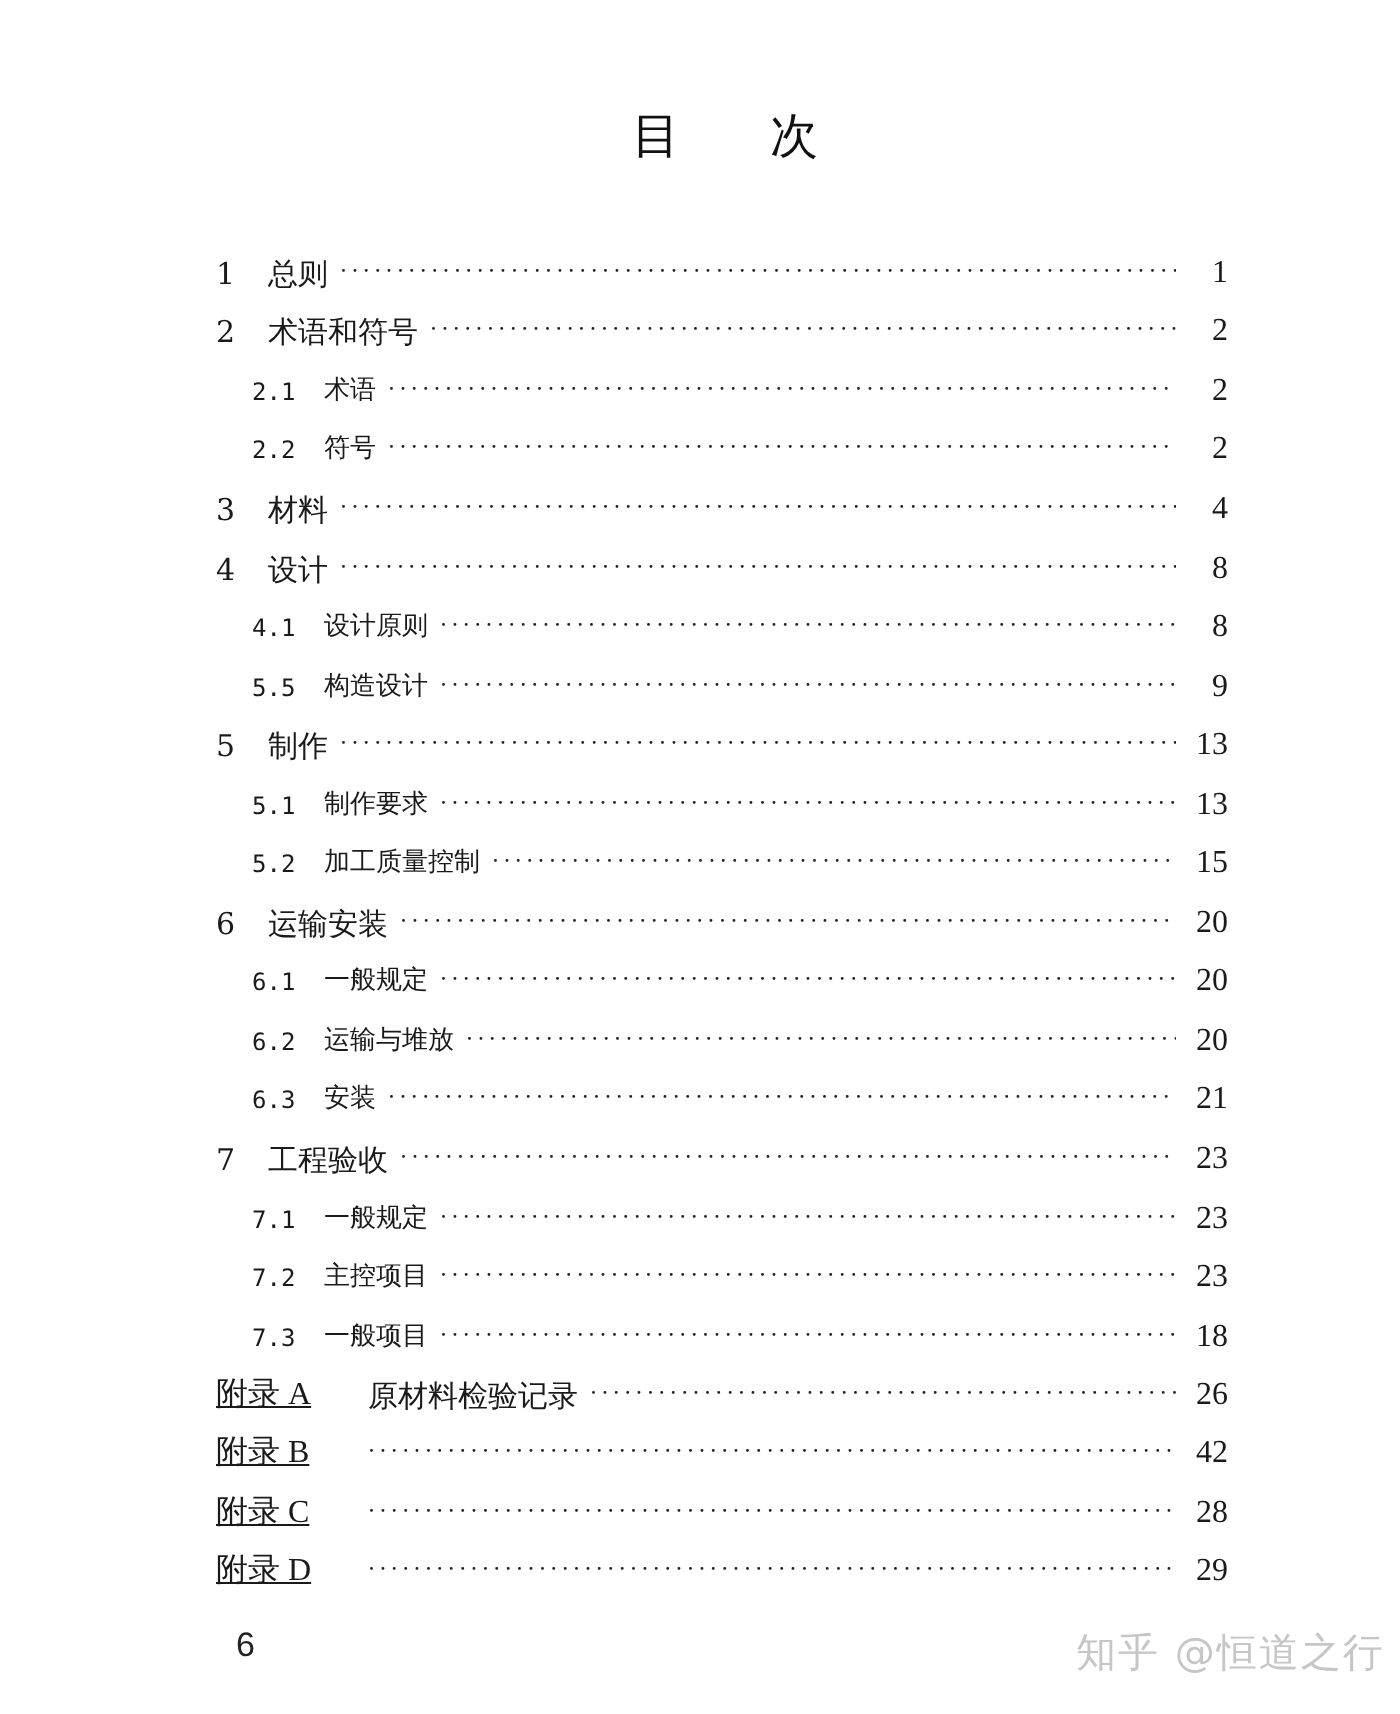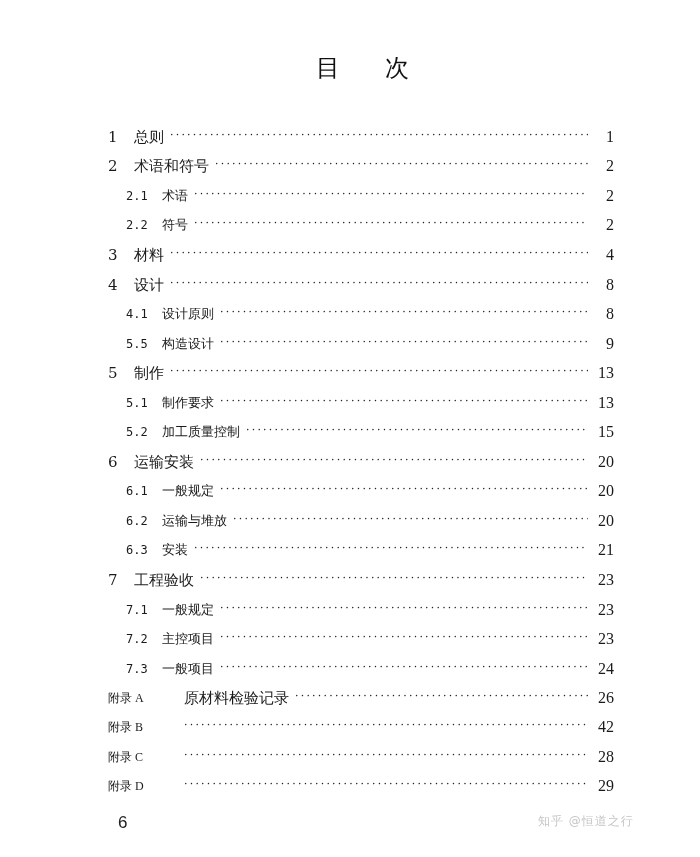--- a/index.html
+++ b/index.html
@@ -15,36 +15,36 @@
     .title span.c2 { position: absolute; left: 385px; }
     .toc { position: absolute; left: 0; top: 0; width: 700px; }
     .row {
       position: absolute; left: 108px; width: 506px; height: 22px;
       display: flex; align-items: flex-end; font-size: 15px; line-height: 22px;
     }
     .row.sub { left: 126px; width: 488px; font-size: 13px; }
     .num { display: inline-block; flex: 0 0 auto; }
     .row .num { width: 26px; }
     .row.sub .num { width: 36px; font-family: "DejaVu Sans Mono", "Liberation Mono", monospace; font-size: 12px; margin-top: 8px; }
-    .row.app .num { width: 76px; font-family: "Liberation Serif", serif; font-size: 12px; }
+    .row.app .num { width: 76px; font-family: "Liberation Serif", serif; font-size: 16px; text-decoration: underline; }
     .label { flex: 0 0 auto; white-space: nowrap; padding-right: 6px; }
     .dots {
       flex: 1 1 auto; height: 22px; overflow: hidden; white-space: nowrap;
       font-size: 11px; letter-spacing: 2.2px; color: #222; line-height: 20px;
     }
     .page {
       flex: 0 0 auto; width: 26px; text-align: right;
       font-family: "Liberation Serif", serif; font-size: 16px;
     }
     .footer-page {
       position: absolute; left: 118px; top: 813px; font-size: 17px;
       font-family: "Liberation Sans", sans-serif; color: #222;
     }
     .watermark {
-      position: absolute; left: 538px; top: 813px; font-size: 12px;
+      position: absolute; left: 538px; top: 813px; font-size: 20px;
       font-family: "DejaVu Sans", sans-serif; color: #c6c6c6;
       letter-spacing: 1px;
     }
   </style>
 </head>
 <body>
 
 <div class="title">
   <span class="c1">目</span>
   <span class="c2">次</span>
@@ -157,21 +157,21 @@
   <div class="row sub" style="top:628px">
     <span class="num">7.2</span>
     <span class="label">主控项目</span>
     <span class="dots">············································································</span>
     <span class="page">23</span>
   </div>
   <div class="row sub" style="top:658px">
     <span class="num">7.3</span>
     <span class="label">一般项目</span>
     <span class="dots">············································································</span>
-    <span class="page">24</span>
+    <span class="page">18</span>
   </div>
   <div class="row app" style="top:687px">
     <span class="num">附录 A</span>
     <span class="label">原材料检验记录</span>
     <span class="dots">············································································</span>
     <span class="page">26</span>
   </div>
   <div class="row app" style="top:716px">
     <span class="num">附录 B</span>
     <span class="dots">············································································</span>

